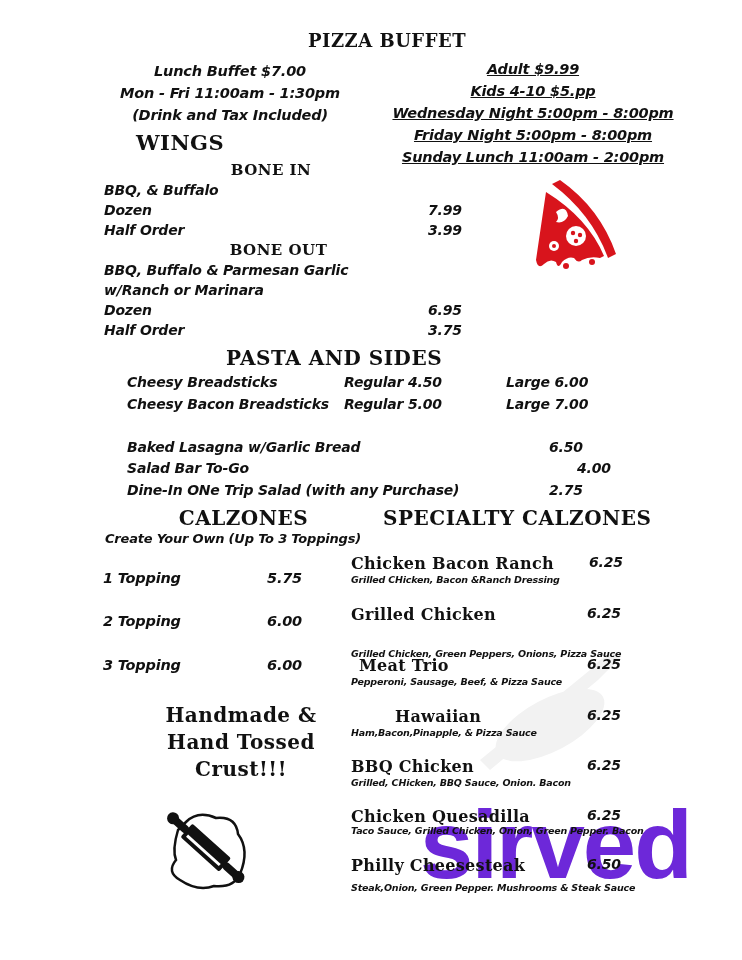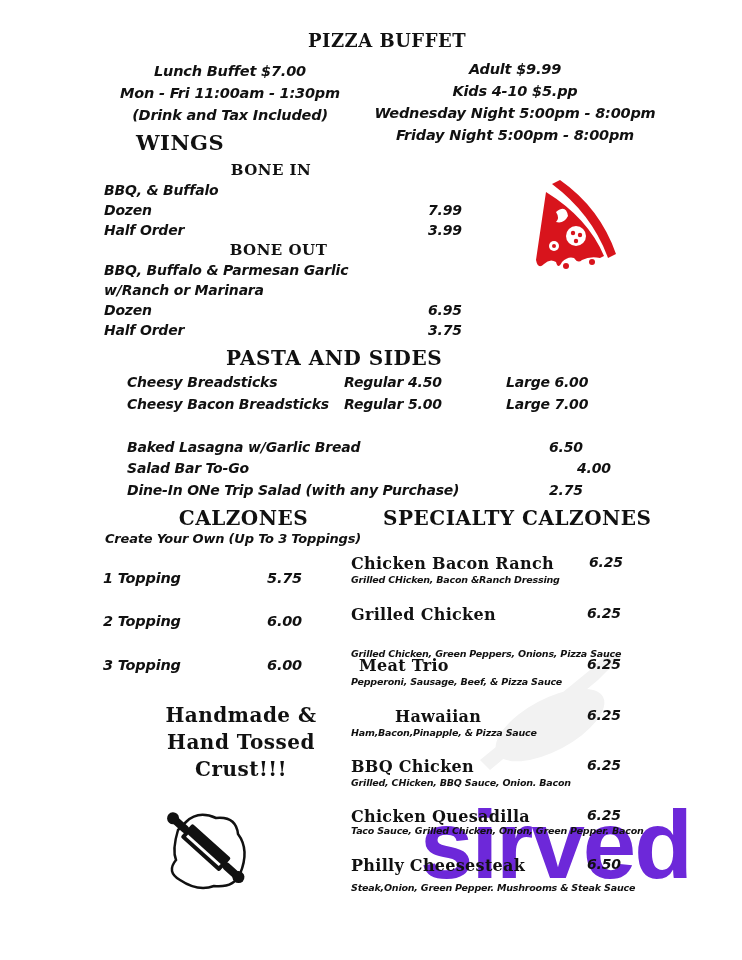--- a/index.html
+++ b/index.html
@@ -30,25 +30,26 @@
 <div class="content">
 
   <div class="abs head center" style="left:0; width:742px; top:30px; font-size:18px;">PIZZA BUFFET</div>
 
   <div class="abs script center" style="left:110px; width:240px; top:60px; line-height:22px; font-size:14.5px;">
     <div>Lunch Buffet $7.00</div>
     <div>Mon - Fri 11:00am - 1:30pm</div>
     <div>(Drink and Tax  Included)</div>
   </div>
 
-  <div class="abs script center" style="left:370px; width:290px; top:58px; line-height:22px; font-size:14.5px;">
+  <div class="abs script center" style="left:388px; width:290px; top:58px; line-height:22px; font-size:14.5px;text-decoration:underline;">
     <div>Adult $9.99</div>
     <div>Kids 4-10 $5.pp</div>
     <div>Wednesday Night 5:00pm - 8:00pm</div>
     <div>Friday Night 5:00pm - 8:00pm</div>
+    <div>Sunday Lunch 11:00am - 2:00pm</div>
   </div>
 
   <div class="abs head" style="left:104px; top:130px; font-size:21px;">WINGS</div>
 
   <div class="abs head center" style="left:180px; width:150px; top:161px; font-size:15px;">BONE IN</div>
   <div class="abs script" style="left:104px; top:182px;text-align:center;">BBQ, &amp; Buffalo</div>
   <div class="abs script" style="left:104px; top:202px;">Dozen</div>
   <div class="abs script" style="left:428px; top:202px;">7.99</div>
   <div class="abs script" style="left:104px; top:222px;">Half Order</div>
   <div class="abs script" style="left:428px; top:222px;text-align:center;">3.99</div>

